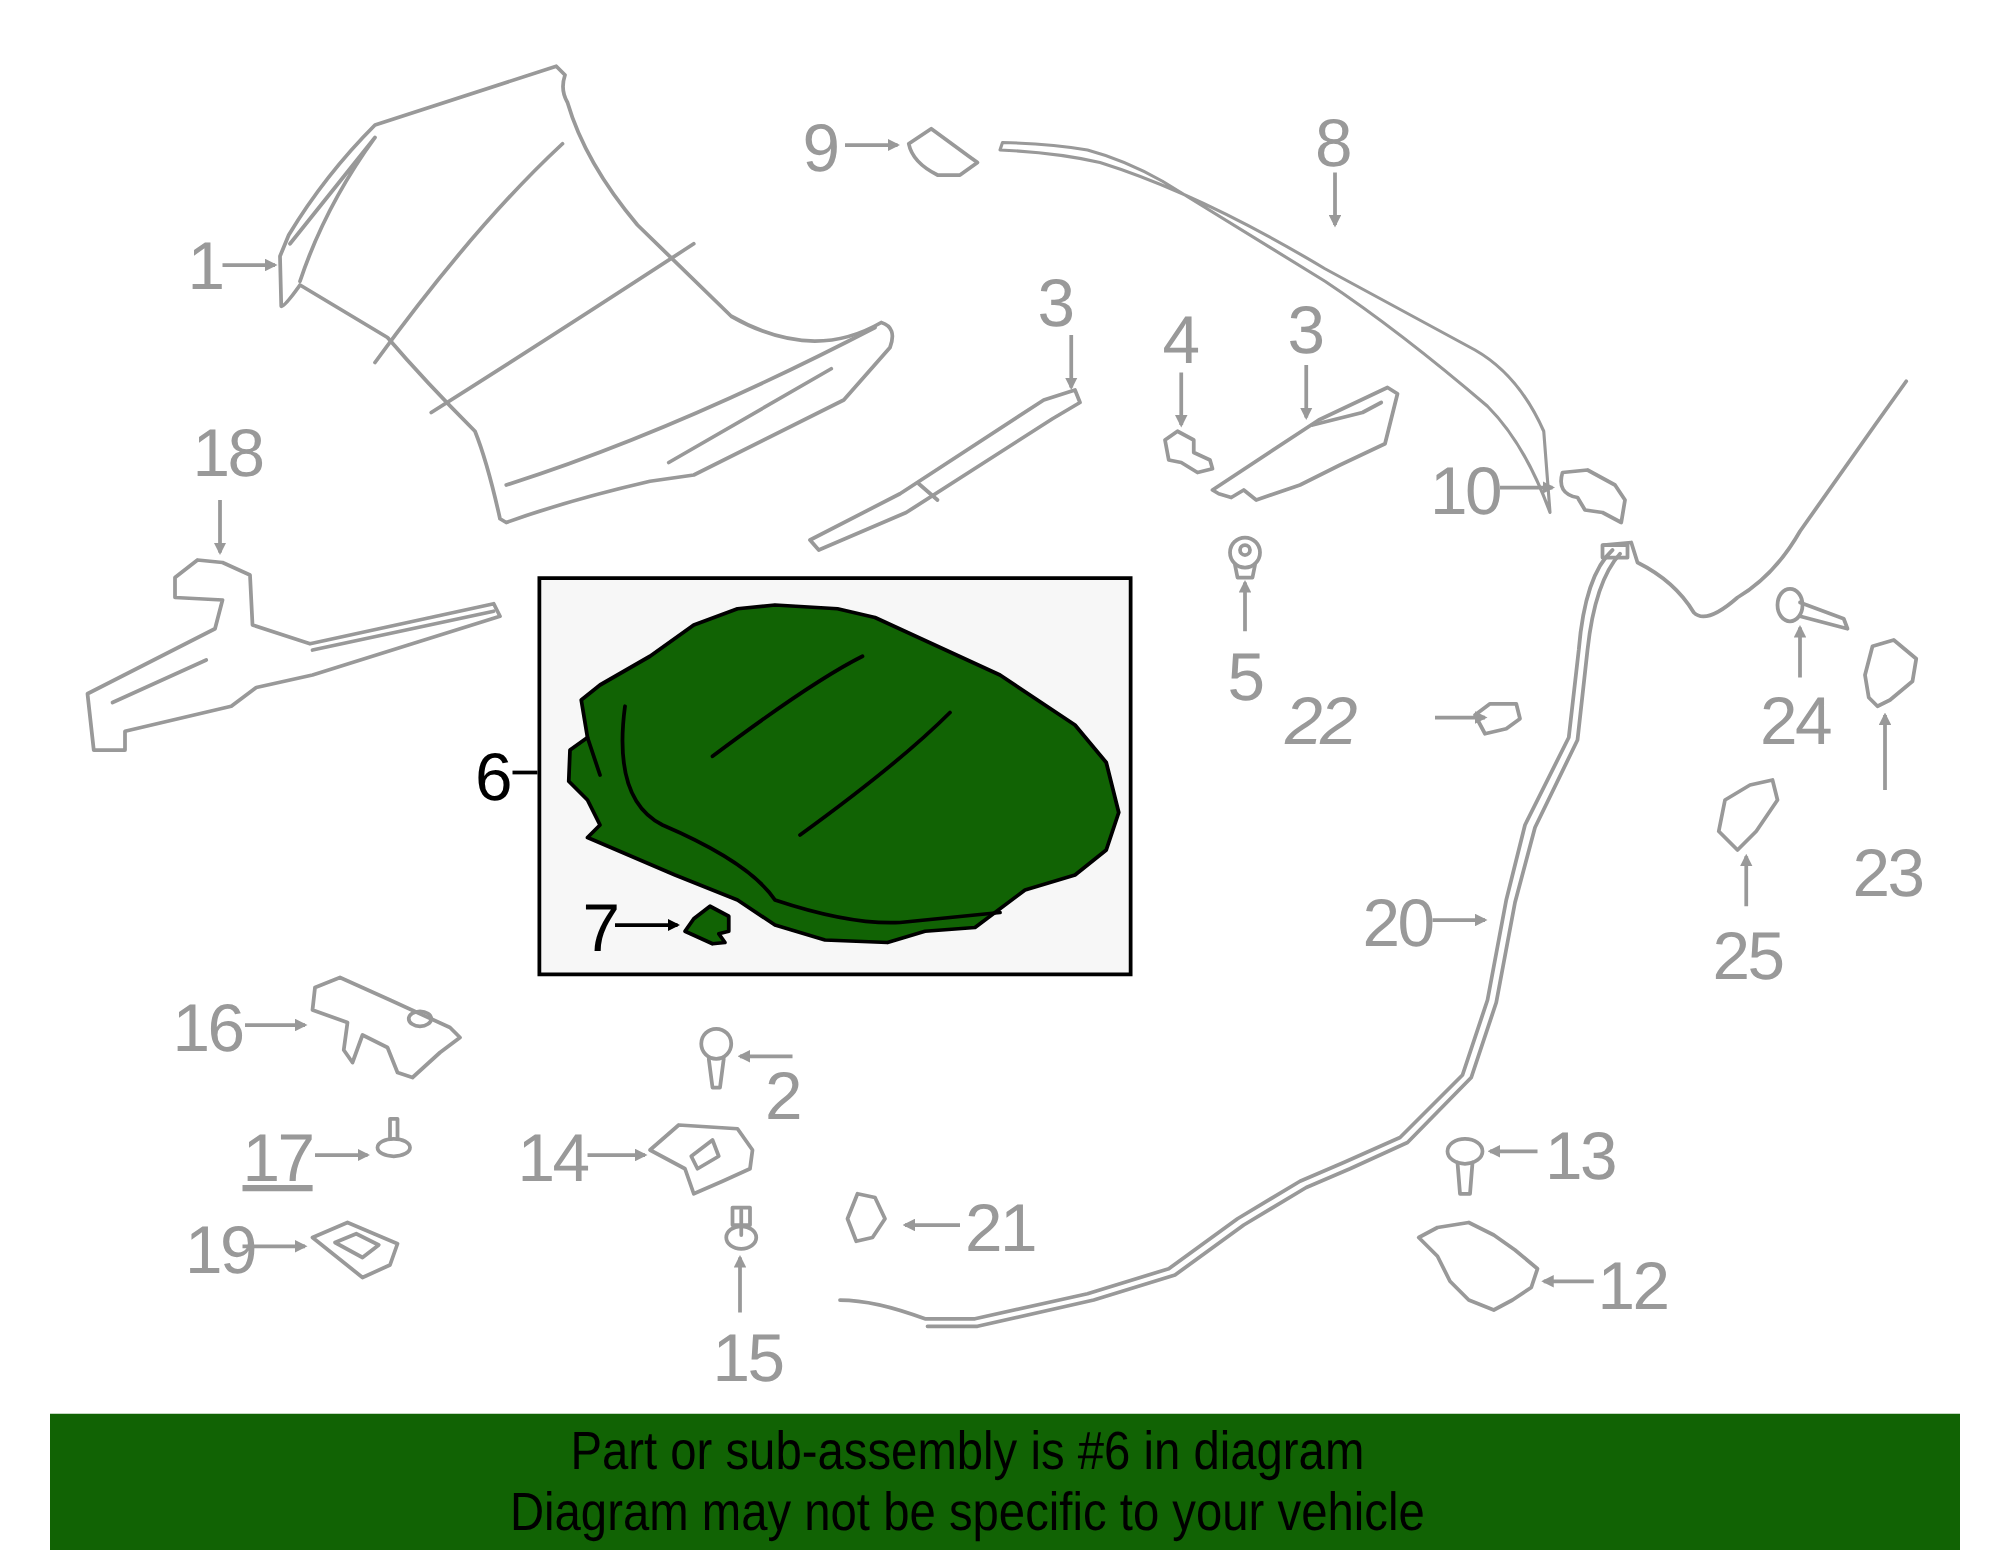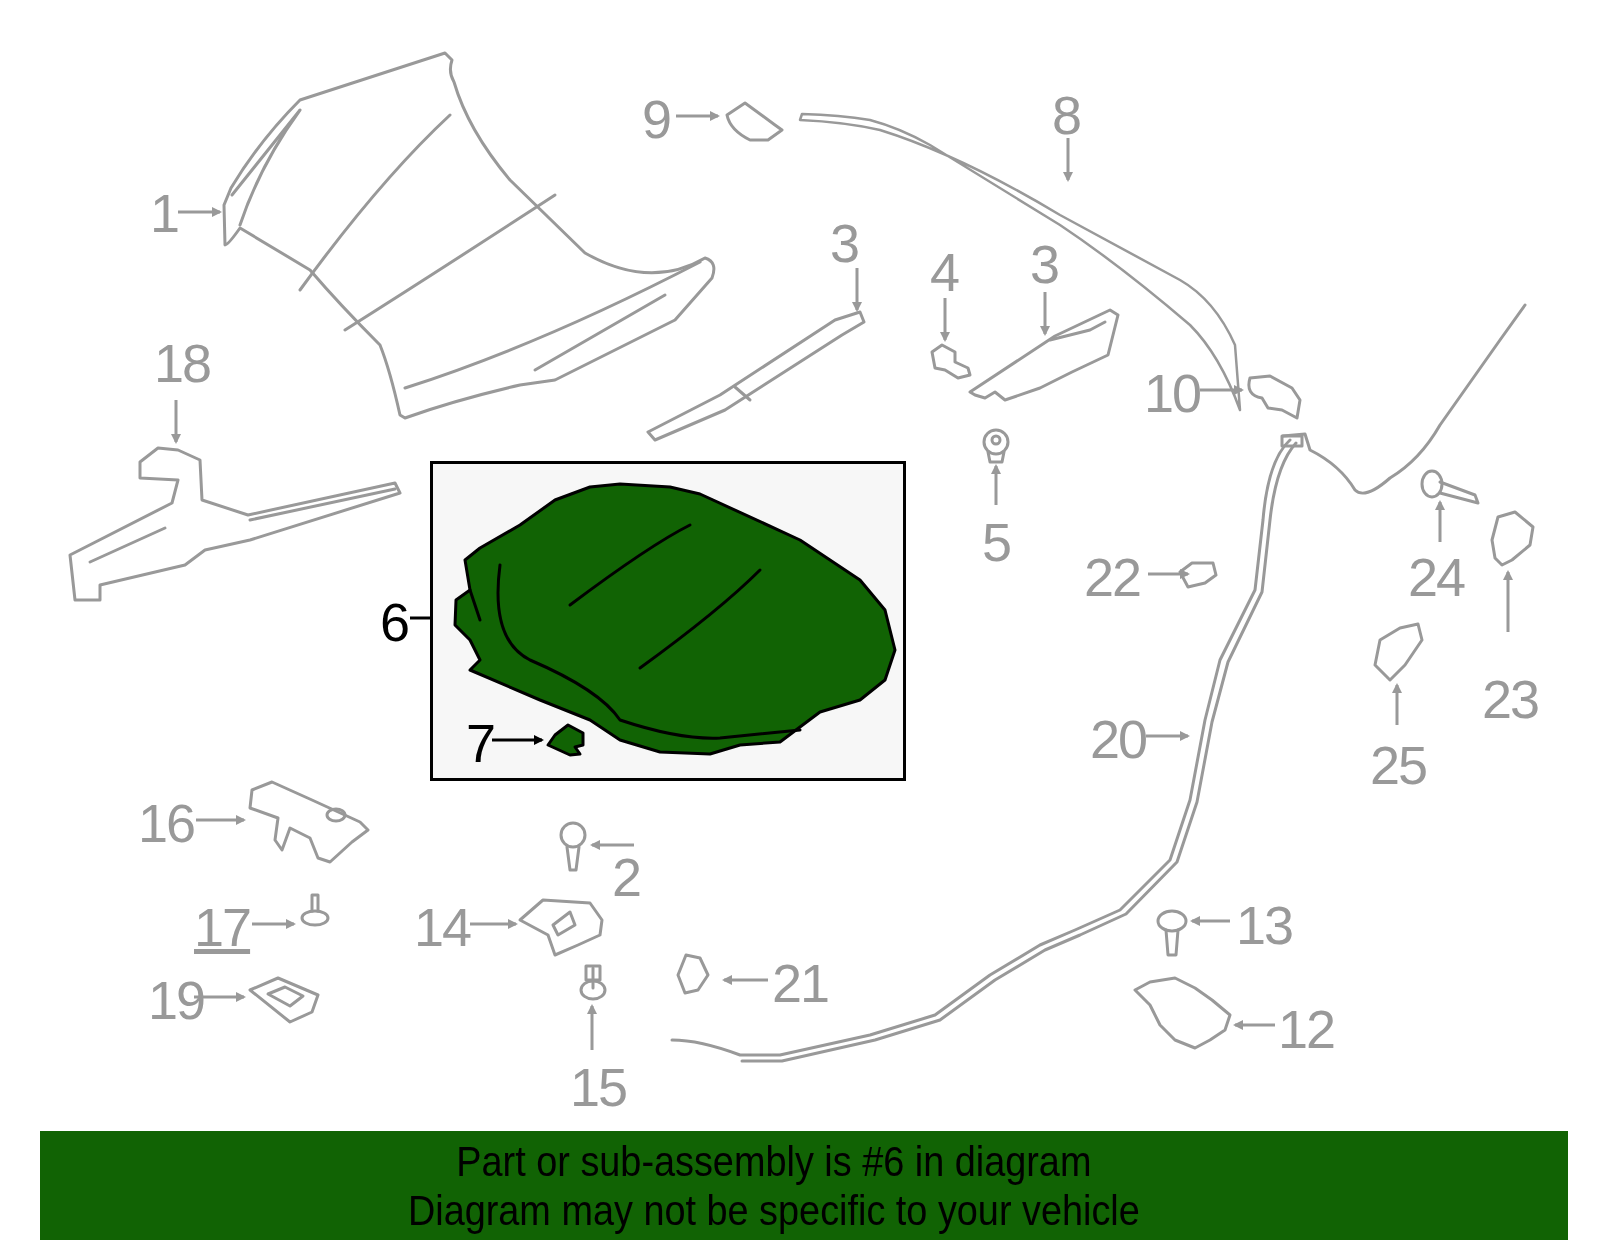--- a/index.html
+++ b/index.html
@@ -183,21 +183,21 @@
 <div class="callout" style="left:1278px;top:1002px;text-align:center;">12</div>
 <div class="callout" style="left:1236px;top:898px;">13</div>
 <div class="callout" style="left:414px;top:900px;">14</div>
 <div class="callout" style="left:570px;top:1060px;text-align:right;">15</div>
 <div class="callout" style="left:138px;top:796px;">16</div>
 <div class="callout" style="left:194px;top:900px;text-decoration:underline;">17</div>
 <div class="callout" style="left:154px;top:336px;">18</div>
 <div class="callout" style="left:148px;top:973px;">19</div>
 <div class="callout" style="left:1090px;top:712px;text-align:center;">20</div>
 <div class="callout" style="left:772px;top:956px;">21</div>
-<div class="callout" style="left:1084px;top:550px;">22</div>
+<div class="callout" style="left:1028px;top:550px;font-style:italic;">22</div>
 <div class="callout" style="left:1482px;top:640px;margin-top:32px;">23</div>
 <div class="callout" style="left:1408px;top:550px;text-align:right;">24</div>
 <div class="callout" style="left:1370px;top:738px;">25</div>
 
 <div class="banner">
   <div class="banner-line l1">Part or sub-assembly is #6 in diagram</div>
   <div class="banner-line l2">Diagram may not be specific to your vehicle</div>
 </div>
 
 </body></html>

